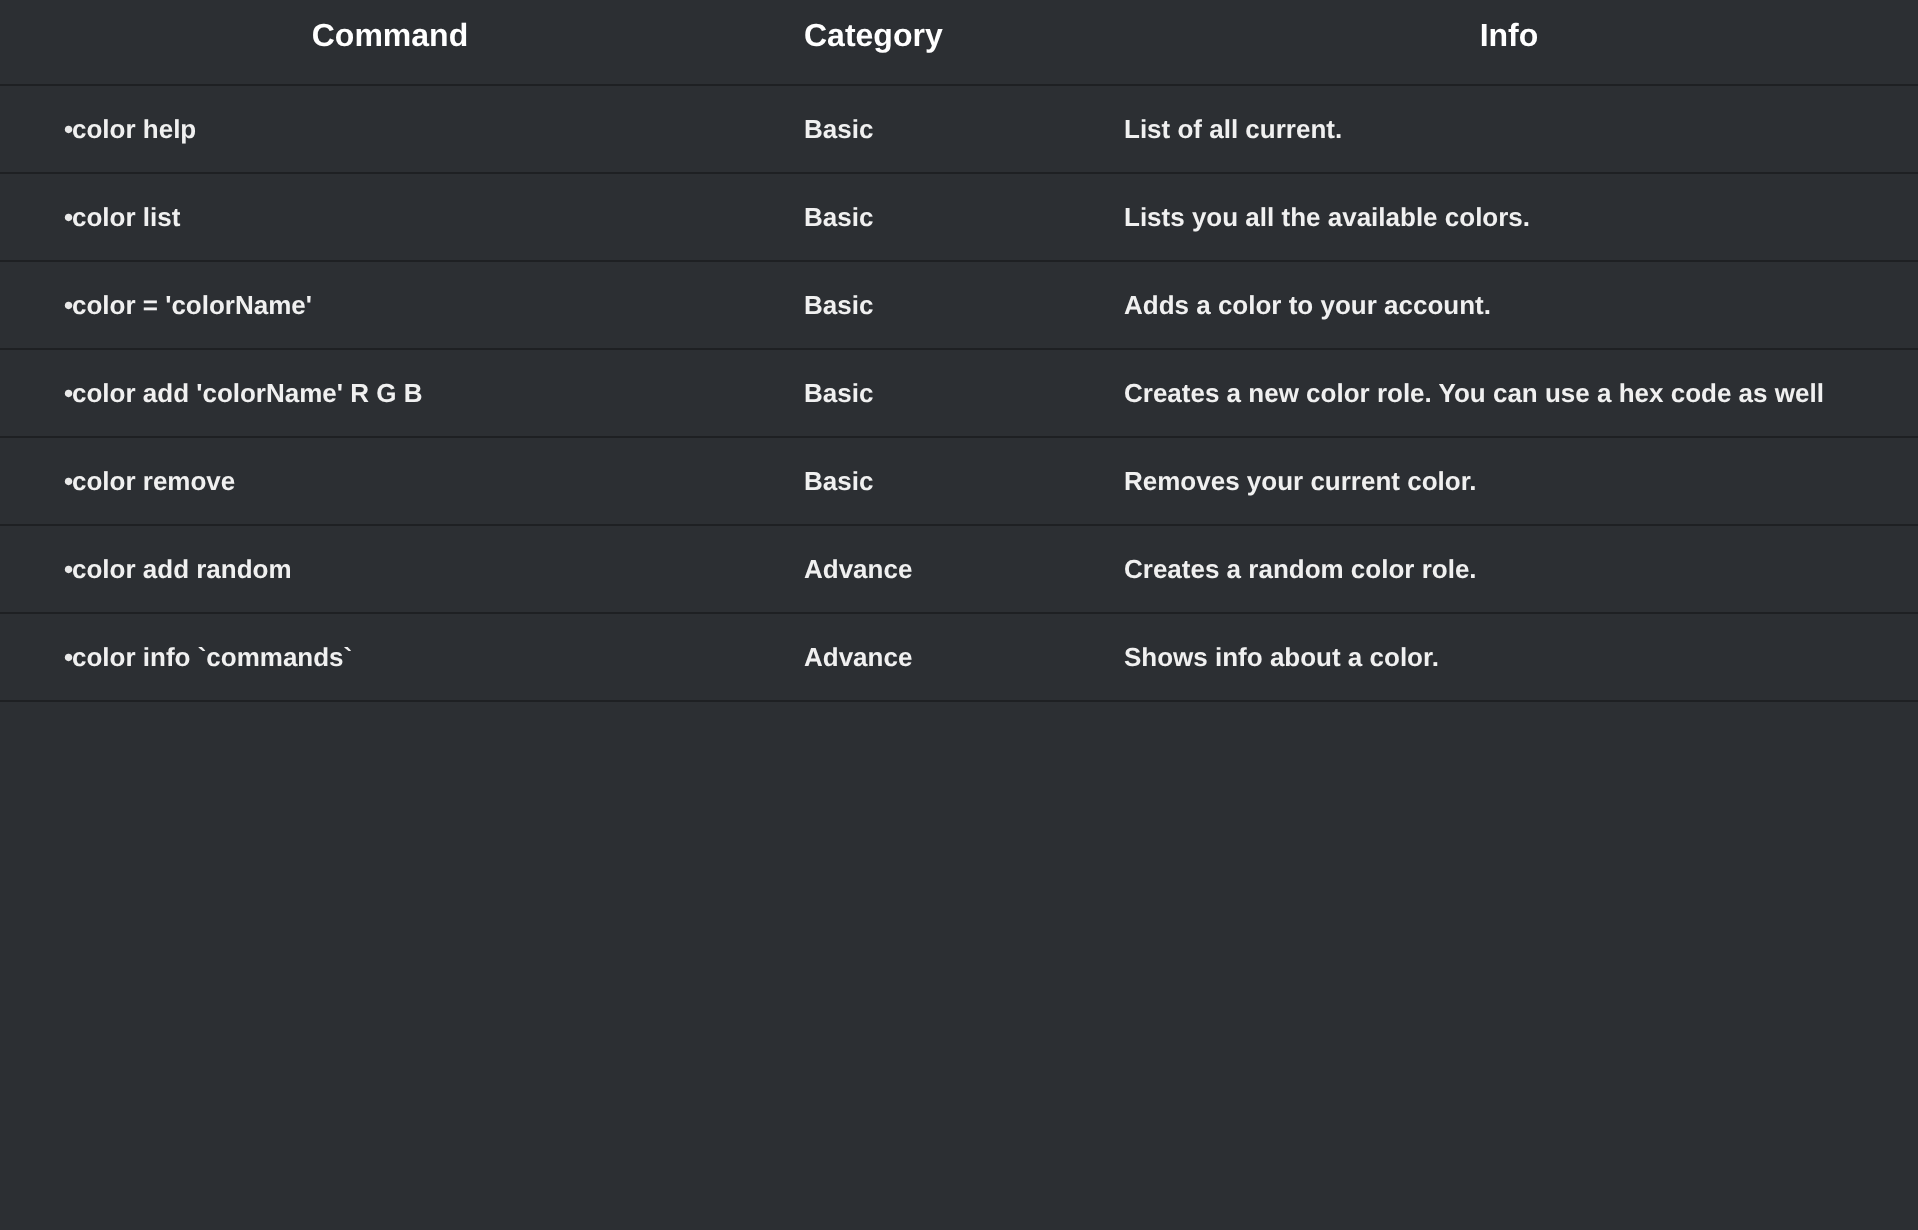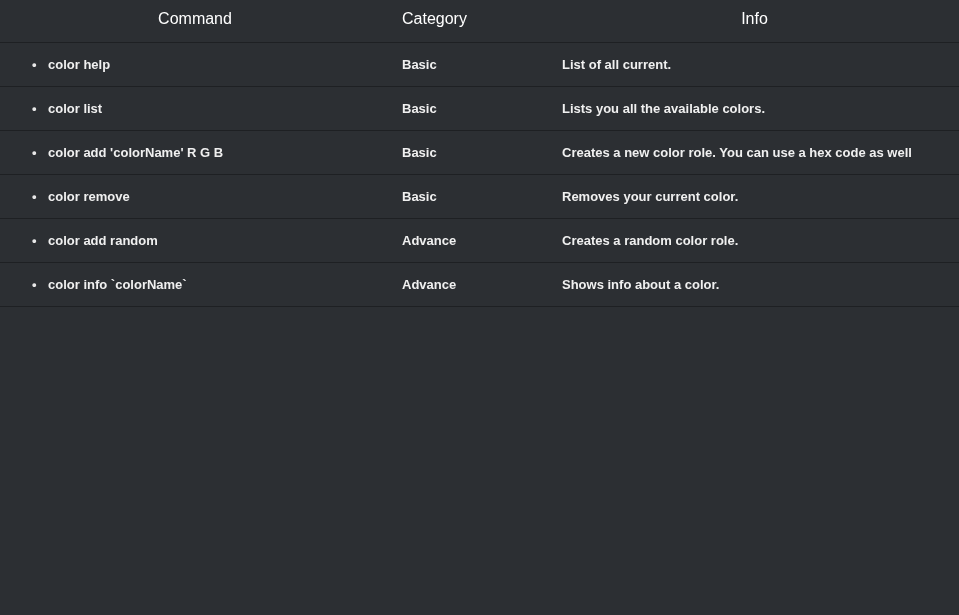--- a/index.html
+++ b/index.html
@@ -9,37 +9,37 @@
     font-family: "Segoe UI", "Helvetica Neue", Arial, sans-serif;
     font-size: 13px;
     width: 959px;
   }
   table {
     width: 100%;
     border-collapse: collapse;
   }
   thead th {
     color: #ffffff;
-    font-weight: 400;
+    font-weight: 700;
     font-size: 16px;
     padding: 10px 12px 14px 12px;
     text-align: left;
   }
   thead th:first-child { text-align: center; width: 390px; }
   thead th:nth-child(2) { width: 160px; }
   thead th:nth-child(3) { text-align: center; }
   tbody td {
     padding: 14px 12px;
     border-top: 1px solid #1e2023;
     vertical-align: middle;
     font-weight: 600;
     color: #f0f0f0;
   }
   tbody tr:last-child td { border-bottom: 1px solid #1e2023; }
-  td.cmd-cell { padding-left: 48px; position: relative; }
+  td.cmd-cell { padding-left: 36px; position: relative; }
   td.cmd-cell::before {
     content: "•";
     position: absolute;
     left: 32px;
     color: #e8e8e8;
   }
   td.cat-cell, td.info-cell { font-weight: 600; }
 </style>
 </head>
 <body>
@@ -57,33 +57,38 @@
       <td class="cmd-cell">color help</td>
       <td class="cat-cell">Basic</td>
       <td class="info-cell">List of all current.</td>
     </tr>
     <tr>
       <td class="cmd-cell">color list</td>
       <td class="cat-cell">Basic</td>
       <td class="info-cell">Lists you all the available colors.</td>
     </tr>
     <tr>
+      <td class="cmd-cell">color = 'colorName'</td>
+      <td class="cat-cell">Basic</td>
+      <td class="info-cell">Adds a color to your account.</td>
+    </tr>
+    <tr>
       <td class="cmd-cell">color add 'colorName' R G B</td>
       <td class="cat-cell">Basic</td>
       <td class="info-cell">Creates a new color role. You can use a hex code as well</td>
     </tr>
     <tr>
       <td class="cmd-cell">color remove</td>
       <td class="cat-cell">Basic</td>
       <td class="info-cell">Removes your current color.</td>
     </tr>
     <tr>
       <td class="cmd-cell">color add random</td>
       <td class="cat-cell">Advance</td>
       <td class="info-cell">Creates a random color role.</td>
     </tr>
     <tr>
-      <td class="cmd-cell">color info `colorName`</td>
+      <td class="cmd-cell">color info `commands`</td>
       <td class="cat-cell">Advance</td>
       <td class="info-cell">Shows info about a color.</td>
     </tr>
   </tbody>
 </table>
 
 </body></html>

